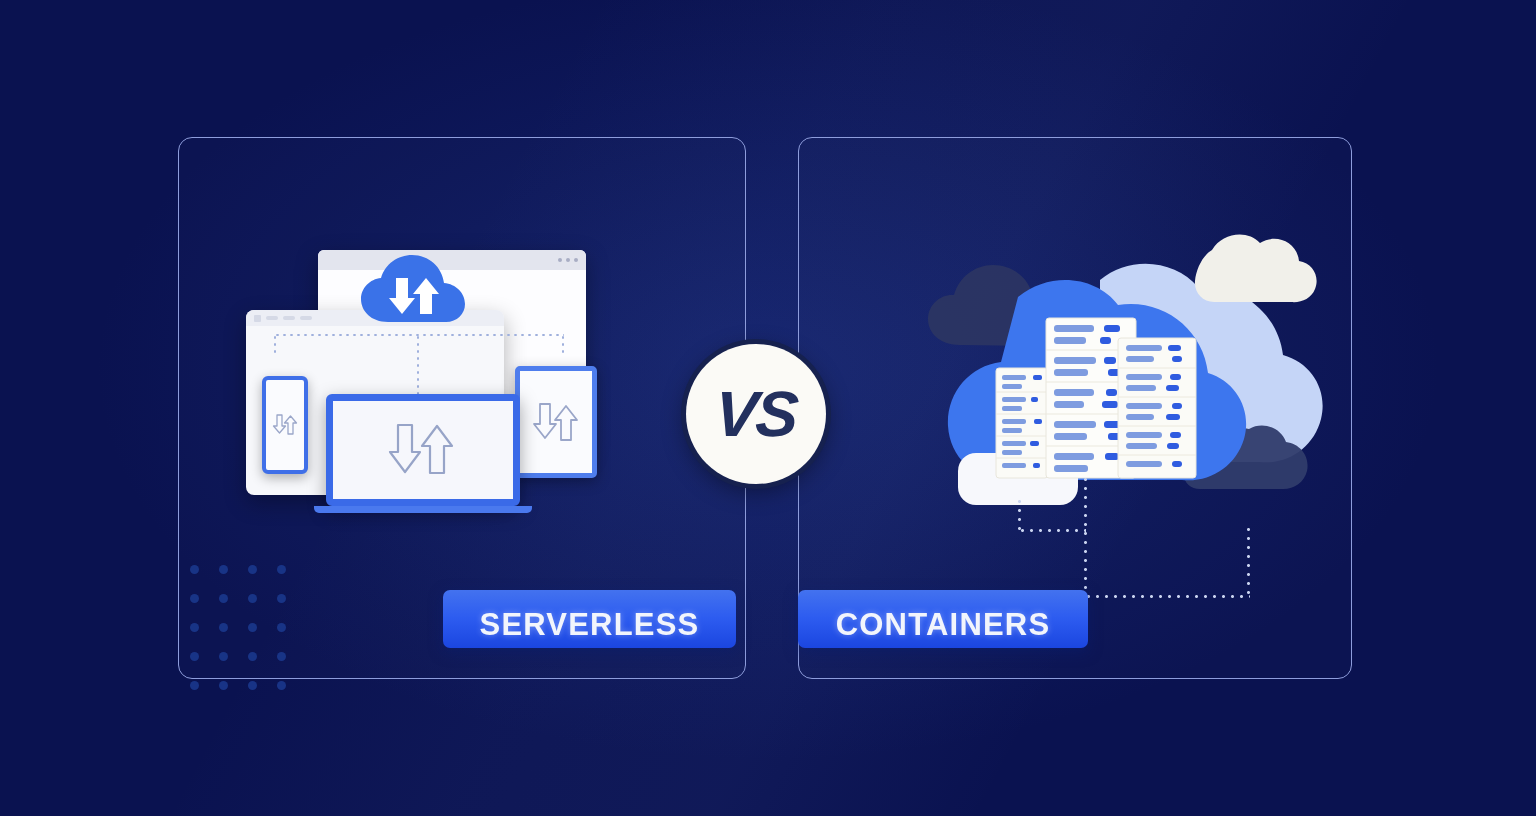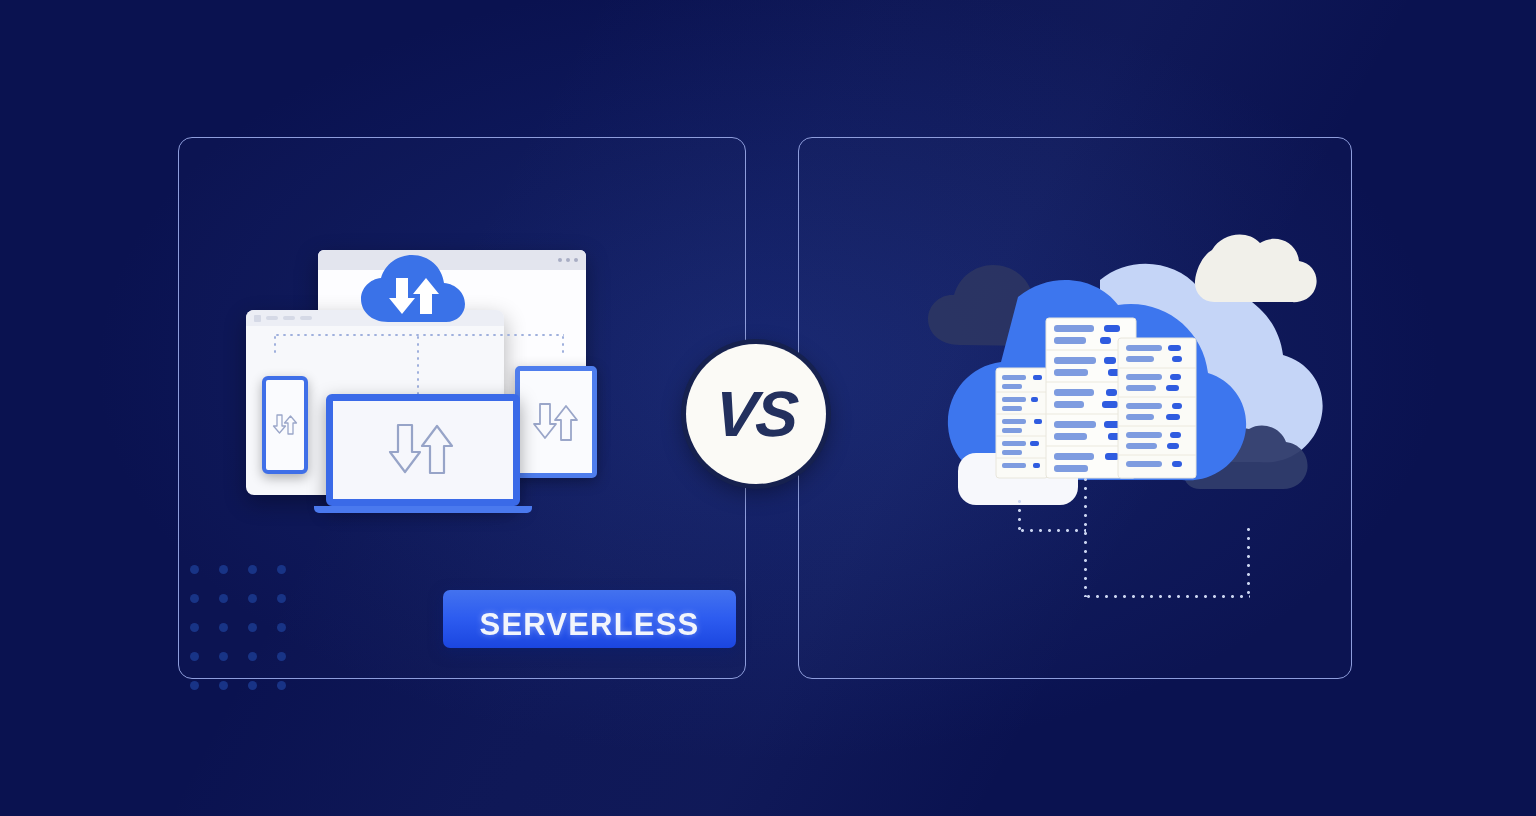--- a/index.html
+++ b/index.html
@@ -474,18 +474,21 @@
     <div class="conn v" style="left:118px; top:272px; height:34px;"></div>
     <div class="conn h" style="left:118px; top:304px; width:68px;"></div>
     <div class="conn v" style="left:184px; top:250px; height:122px;"></div>
     <div class="conn h" style="left:184px; top:370px; width:166px;"></div>
     <div class="conn v" style="left:347px; top:300px; height:72px;"></div>
   </div>
 
   <div class="label-btn" id="label-serverless">
     <span>SERVERLESS</span>
   </div>
+  <div class="label-btn" id="label-containers">
+    <span>CONTAINERS</span>
+  </div>
 
   <div id="vs-badge">
     <div id="vs-text">VS</div>
   </div>
 
 </div>
 
 </body></html>

